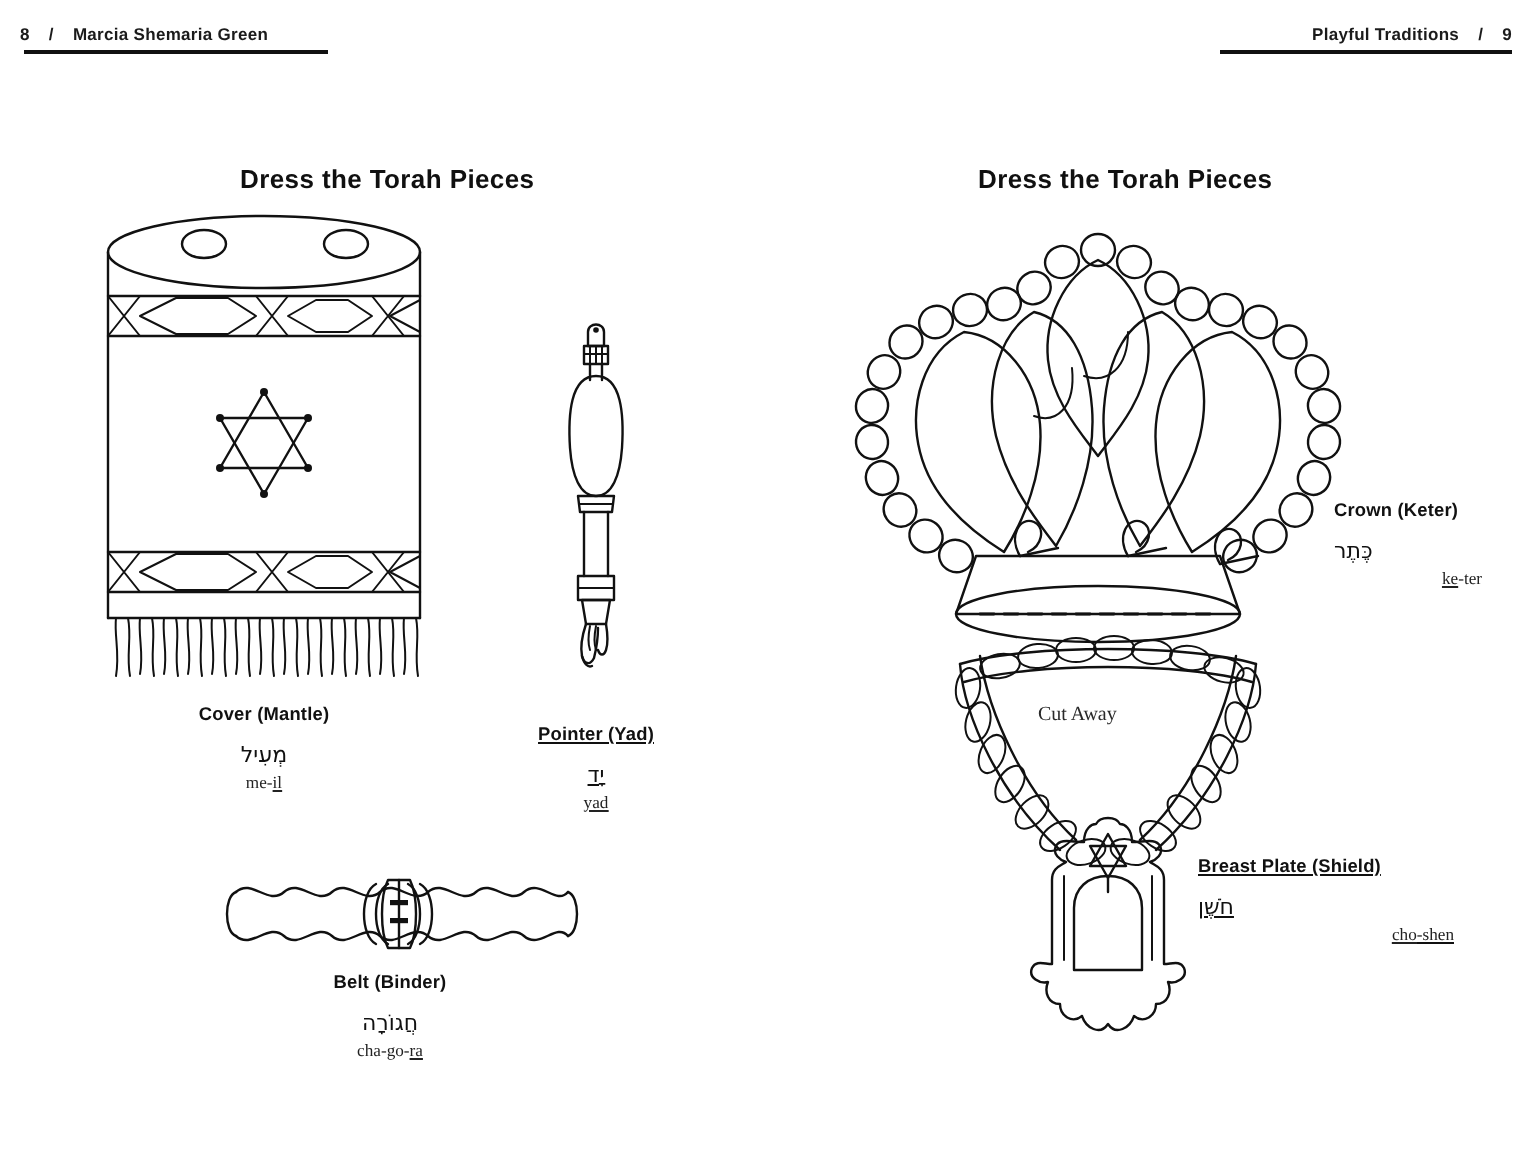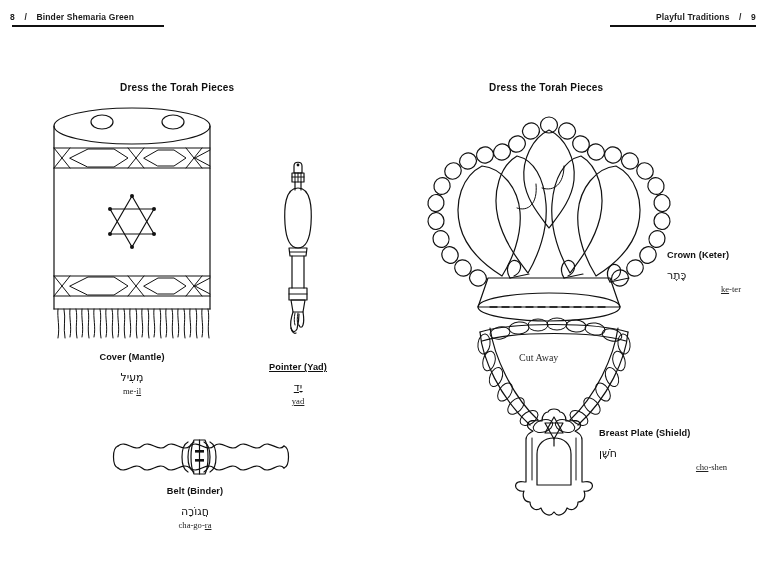--- a/index.html
+++ b/index.html
@@ -28,21 +28,21 @@
   .rule.left{left:12px;width:152px;}
   .rule.right{right:12px;width:146px;}
 
   
   .col{position:absolute;top:0;height:576px;}
   .col.left{left:0;width:384px;}
   .col.right{left:384px;width:384px;}
 
   .sheet-title{
     position:absolute;
-    font-size:10px;font-weight:bold;letter-spacing:.2px;
+    font-size:13px;font-weight:bold;letter-spacing:.2px;
     white-space:nowrap;
   }
 
   .caption{
     position:absolute;text-align:center;white-space:nowrap;
   }
   .caption .en{
     font-size:9.2px;font-weight:bold;letter-spacing:.1px;
     display:block;color:#111;
   }
@@ -70,21 +70,21 @@
   .ink-fill{fill:#111;stroke:none;}
 </style>
 </head>
 <body>
 
 <div class="page">
 
   <div class="runhead left">
     <span>8</span>
     <span class="sep">/</span>
-    <span>Binder Shemaria Green</span>
+    <span>Marcia Shemaria Green</span>
   </div>
   <div class="rule left"></div>
 
   <div class="runhead right">
     <span>Playful Traditions</span>
     <span class="sep">/</span>
     <span>9</span>
   </div>
   <div class="rule right"></div>
 
@@ -398,19 +398,19 @@
       <path class="ink" d="M63 134 C63 124 70 118 80 118 C90 118 97 124 97 134
                             L97 165 L63 165 Z"></path>
       <path class="ink" d="M80 118 L80 126"></path>
 
       <path class="ink-thin" d="M58 118 L58 160"></path>
       <path class="ink-thin" d="M102 118 L102 160"></path>
     </svg>
 
     <div class="cutaway" style="left:135px;top:352px;">Cut Away</div>
 
-    <div class="caption" style="left:215px;top:428px;width:170px;text-align:left;">
+    <div class="caption" style="left:215px;top:428px;width:170px;text-align:left;text-decoration:underline;">
       <span class="en">Breast Plate (Shield)</span>
       <span class="he" style="padding-right:51px;">חֹשֶׁן</span>
       <span class="tr" style="text-align:right;padding-right:42px;"><u>cho</u><span>-shen</span></span>
     </div>
   </div>
 </div>
 
 </body></html>

